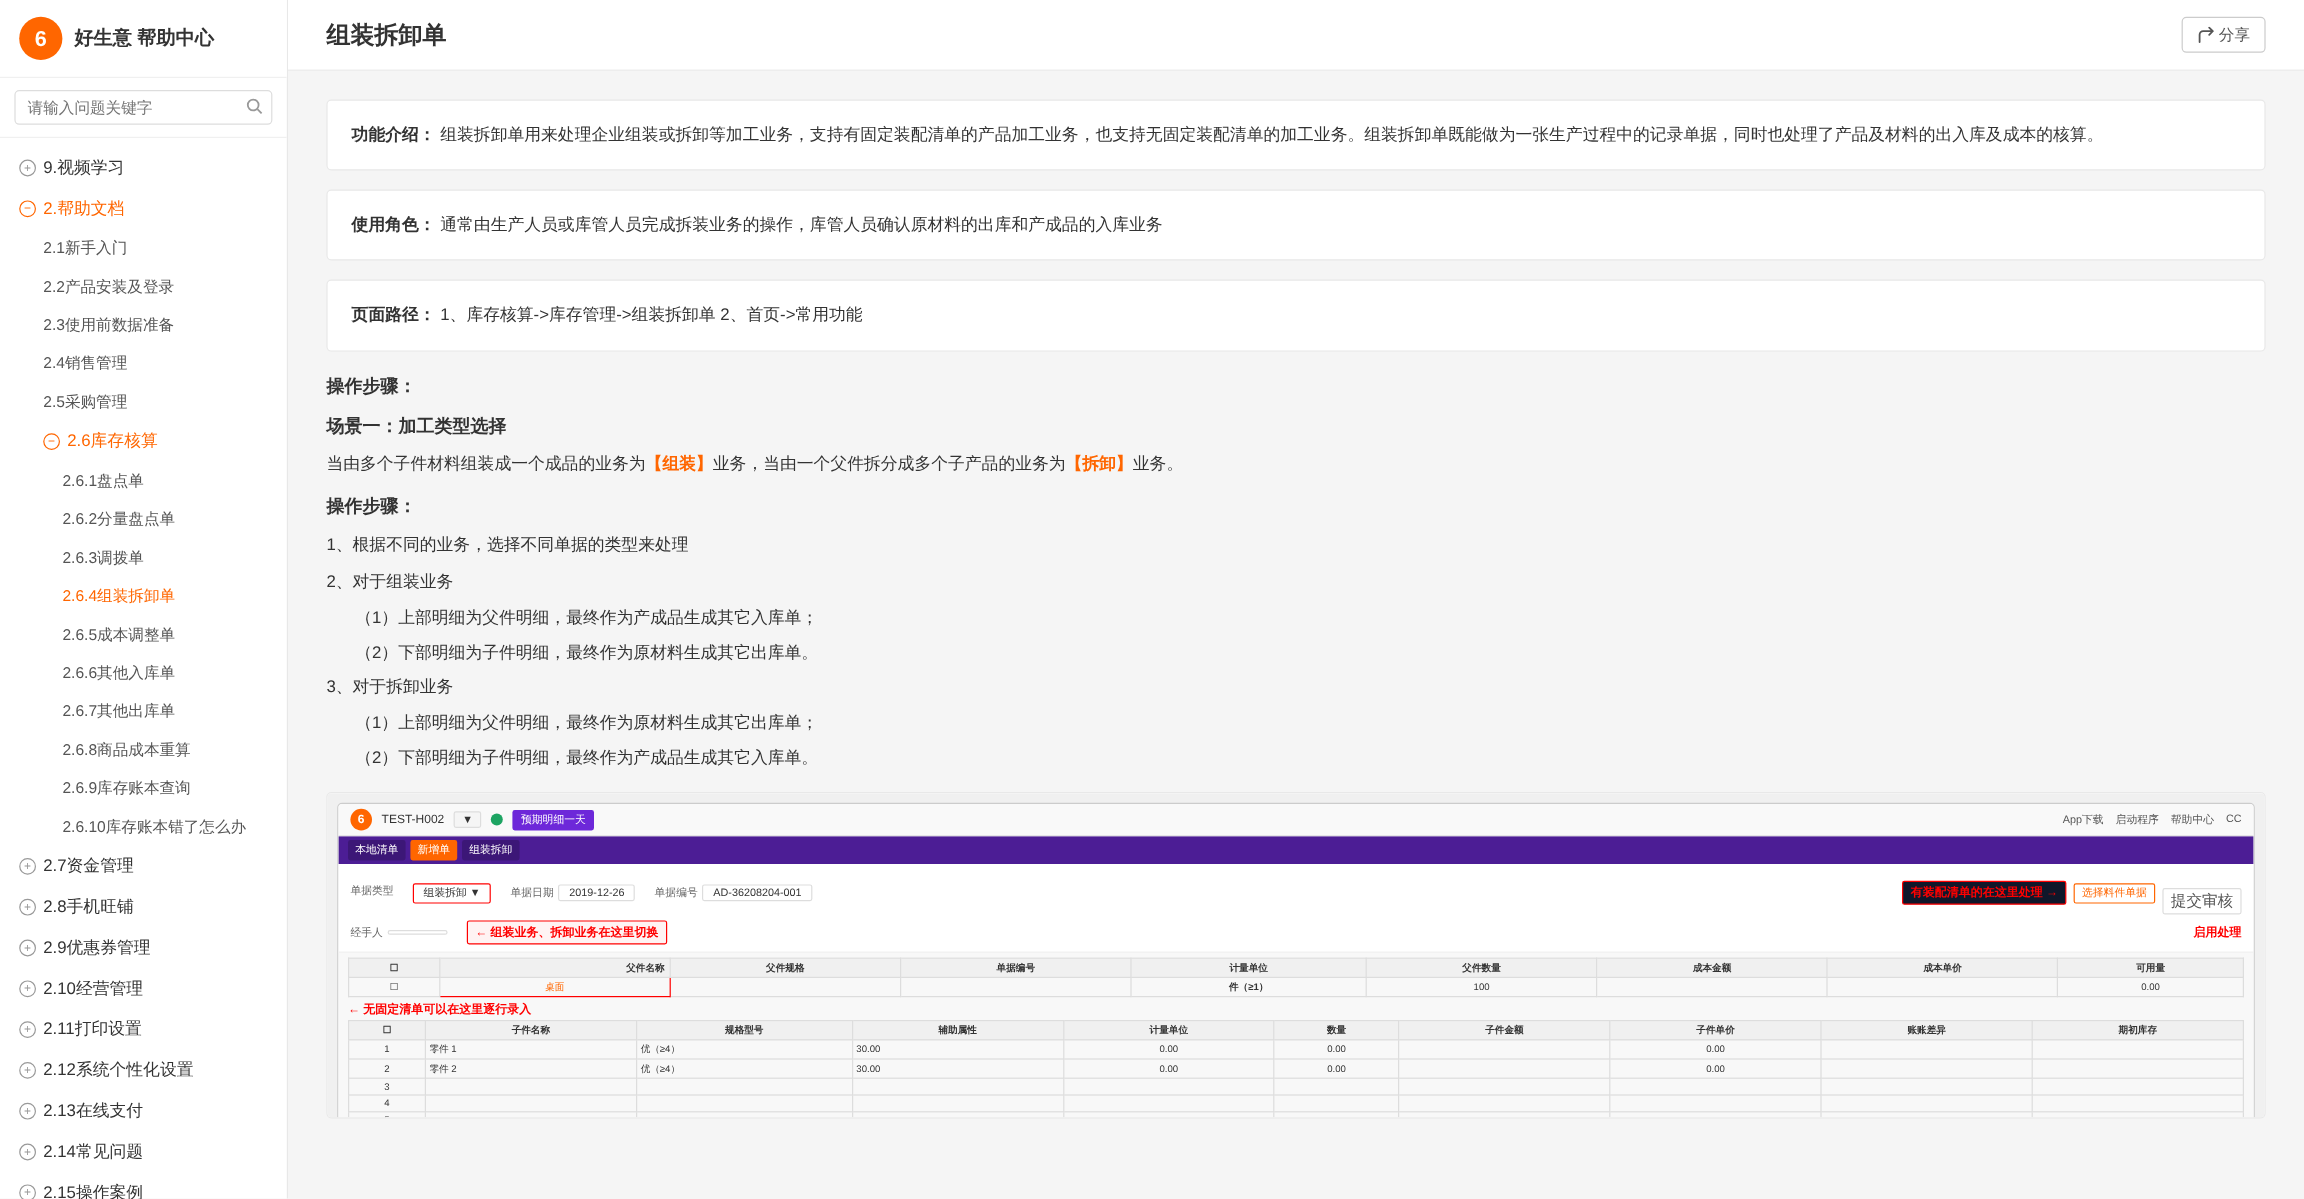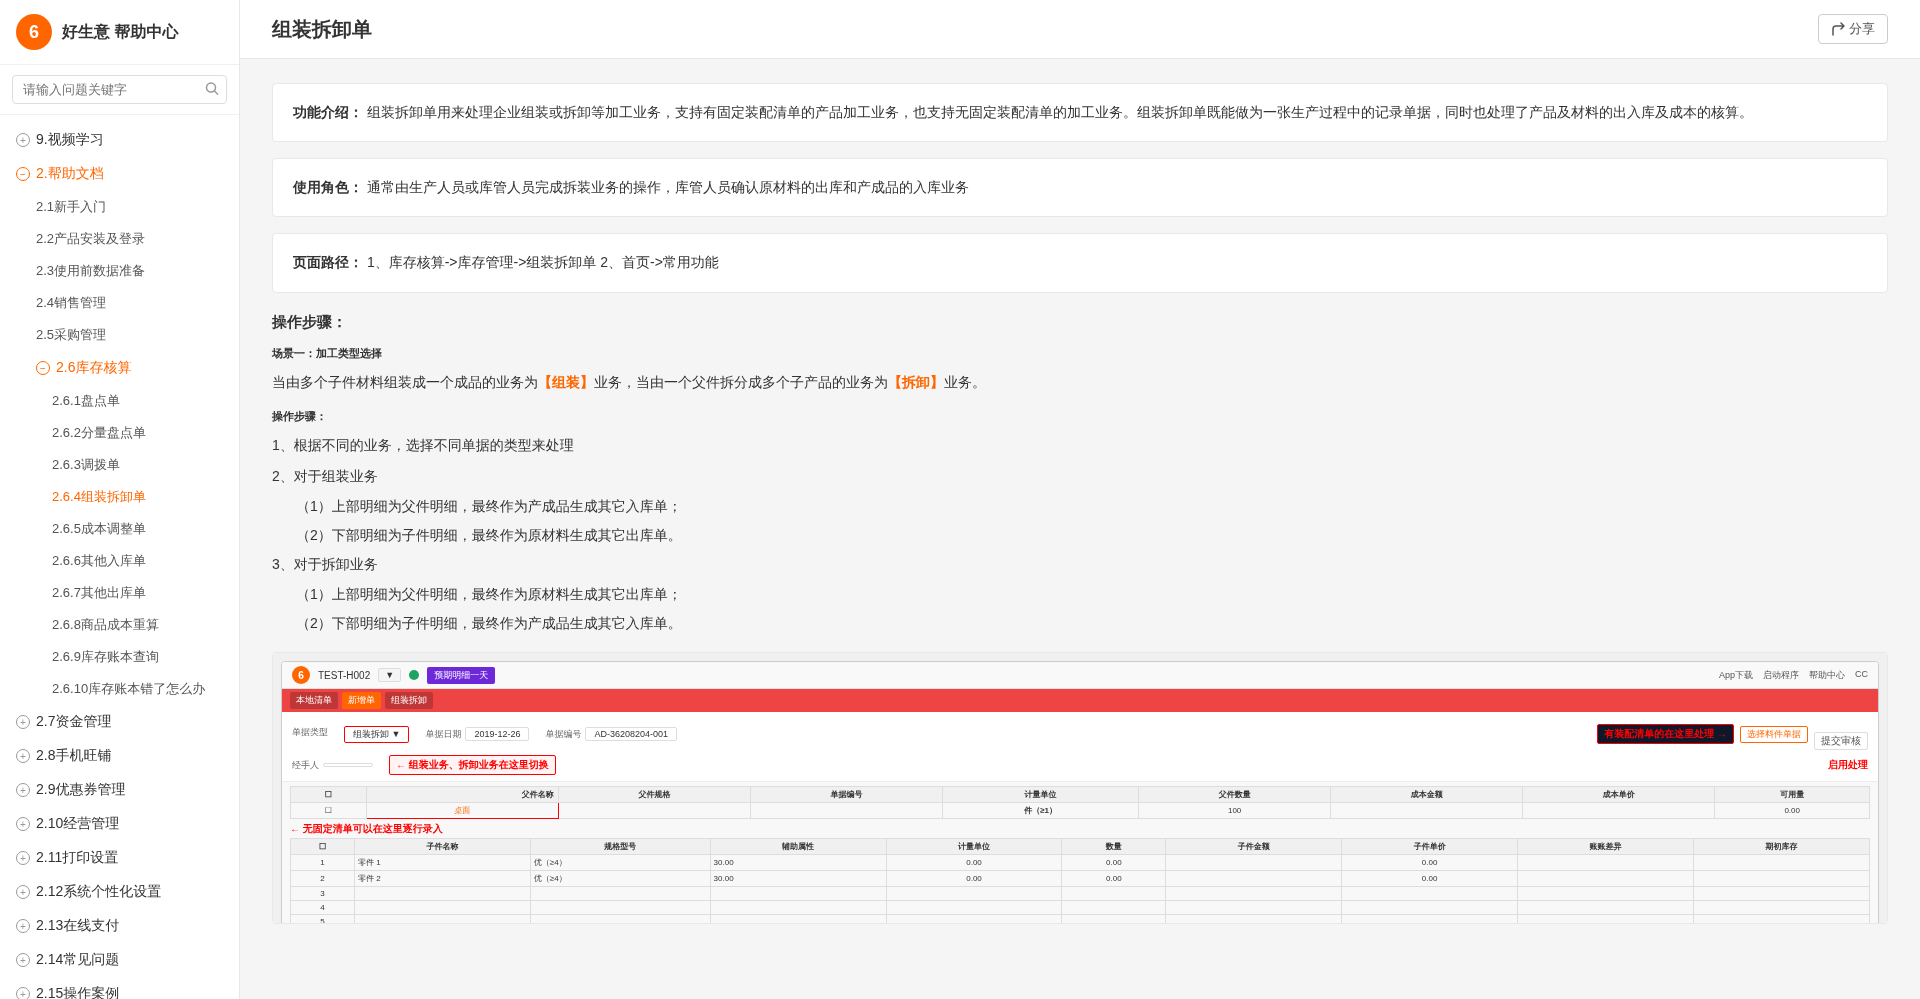--- a/index.html
+++ b/index.html
@@ -168,21 +168,21 @@
       color: #333;
     }
 
     .section-title {
       font-size: 15px;
       font-weight: bold;
       color: #333;
       margin: 20px 0 12px 0;
     }
     .sub-section-title {
-      font-size: 11px;
+      font-size: 15px;
       font-weight: bold;
       color: #333;
       margin: 14px 0 8px 0;
     }
     .content-text {
       font-size: 14px;
       line-height: 1.9;
       color: #333;
       margin-bottom: 8px;
     }
@@ -361,21 +361,21 @@
             <div style="width:10px;height:10px;border-radius:50%;background:#1da462;display:inline-block;"></div>
             <div style="background:#6d28d9;color:#fff;border-radius:2px;padding:2px 7px;font-size:9px;">预期明细一天</div>
             <div style="margin-left:auto;display:flex;gap:10px;font-size:9px;color:#555;">
               <span>App下载</span>
               <span>启动程序</span>
               <span>帮助中心</span>
               <span>CC</span>
             </div>
           </div>
 
-          <div style="background:#ef4444;padding:3px 8px;display:flex;align-items:center;gap:4px;">
+          <div style="background:#4c1d95;padding:3px 8px;display:flex;align-items:center;gap:4px;">
             <div style="background:rgba(0,0,0,0.2);color:#fff;border-radius:2px;padding:2px 6px;font-size:9px;">本地清单</div>
             <div style="background:#f60;color:#fff;border-radius:2px;padding:2px 6px;font-size:9px;">新增单</div>
             <div style="background:rgba(0,0,0,0.2);color:#fff;border-radius:2px;padding:2px 6px;font-size:9px;">组装拆卸</div>
           </div>
 
           <div style="padding:6px 10px;background:#fff;border-bottom:1px solid #eee;">
             <div style="display:flex;gap:16px;align-items:center;flex-wrap:wrap;">
               <div style="display:flex;align-items:flex-start;gap:16px;">
                 <span style="font-size:9px;color:#666;">单据类型</span>
                 <div style="border:1px solid red;border-radius:2px;padding:1px 8px;font-size:9px;background:#fff;">组装拆卸 ▼</div>
@@ -384,21 +384,21 @@
                 <span style="font-size:9px;color:#666;">单据日期</span>
                 <div style="border:1px solid #ddd;border-radius:2px;padding:1px 8px;font-size:9px;background:#fff;">2019-12-26</div>
               </div>
               <div style="display:flex;align-items:center;gap:4px;">
                 <span style="font-size:9px;color:#666;">单据编号</span>
                 <div style="border:1px solid #ddd;border-radius:2px;padding:1px 8px;font-size:9px;background:#fff;">AD-36208204-001</div>
               </div>
               <div style="margin-left:auto;display:flex;gap:6px;align-items:center;">
                 <div style="font-size:10px;color:red;font-weight:bold;background:#0f172a;padding:2px 6px;border-radius:2px;border:1px solid red;">有装配清单的在这里处理 →</div>
                 <div style="border:1px solid #f60;color:#f60;border-radius:2px;padding:1px 6px;font-size:9px;">选择料件单据</div>
-                <div style="border:1px solid #ddd;color:#555;border-radius:2px;padding:1px 6px;font-size:10px;margin-top:14px;">提交审核</div>
+                <div style="border:1px solid #ddd;color:#555;border-radius:2px;padding:1px 6px;font-size:13px;margin-top:14px;">提交审核</div>
               </div>
             </div>
             <div style="display:flex;gap:16px;margin-top:5px;align-items:center;">
               <div style="display:flex;align-items:center;gap:4px;">
                 <span style="font-size:9px;color:#666;">经手人</span>
                 <div style="border:1px solid #ddd;border-radius:2px;padding:1px 24px;font-size:9px;background:#fff;"></div>
               </div>
               <div style="font-size:10px;color:red;font-weight:bold;background:#fff3f3;padding:2px 6px;border-radius:2px;border:1px solid red;">← 组装业务、拆卸业务在这里切换</div>
               <div style="margin-left:auto;">
                 <div style="font-size:10px;color:red;font-weight:bold;">启用处理</div>

